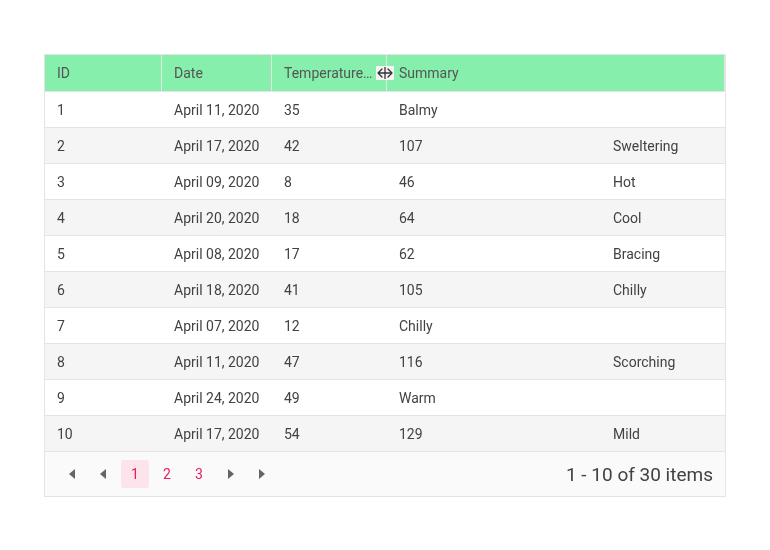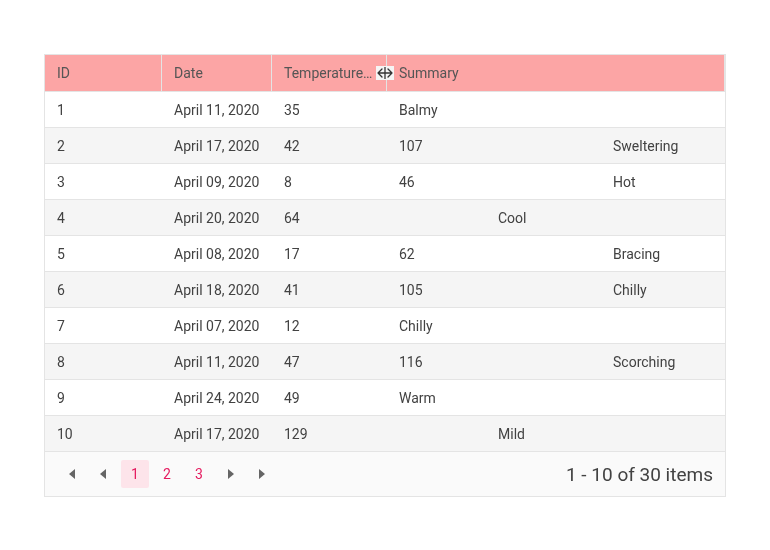--- a/index.html
+++ b/index.html
@@ -11,21 +11,21 @@
       width: 770px;
       height: 550px;
       padding: 54px 44px 0 44px;
     }
     .grid {
       border: 1px solid #e4e4e4;
       border-top: none;
     }
     .header-row {
       display: flex;
-      background: #fca5a5;
+      background: #86efac;
       border-bottom: 1px solid #e4e4e4;
       border-top: 1px solid #e4e4e4;
       position: relative;
     }
     .header-cell {
       padding: 10px 12px;
       font-weight: 400;
       color: #555;
       white-space: nowrap;
       overflow: hidden;
@@ -146,20 +146,21 @@
       <div class="data-row">
         <div class="data-cell col-id">3</div>
         <div class="data-cell col-date">April 09, 2020</div>
         <div class="data-cell col-tempc">8</div>
         <div class="data-cell col-tempf">46</div>
         <div class="data-cell col-summary">Hot</div>
       </div>
       <div class="data-row">
         <div class="data-cell col-id">4</div>
         <div class="data-cell col-date">April 20, 2020</div>
+        <div class="data-cell col-tempc">18</div>
         <div class="data-cell col-tempf">64</div>
         <div class="data-cell col-summary">Cool</div>
       </div>
       <div class="data-row">
         <div class="data-cell col-id">5</div>
         <div class="data-cell col-date">April 08, 2020</div>
         <div class="data-cell col-tempc">17</div>
         <div class="data-cell col-tempf">62</div>
         <div class="data-cell col-summary">Bracing</div>
       </div>
@@ -185,20 +186,21 @@
       </div>
       <div class="data-row">
         <div class="data-cell col-id">9</div>
         <div class="data-cell col-date">April 24, 2020</div>
         <div class="data-cell col-tempc">49</div>
         <div class="data-cell col-summary">Warm</div>
       </div>
       <div class="data-row">
         <div class="data-cell col-id">10</div>
         <div class="data-cell col-date">April 17, 2020</div>
+        <div class="data-cell col-tempc">54</div>
         <div class="data-cell col-tempf">129</div>
         <div class="data-cell col-summary">Mild</div>
       </div>
     </div>
 
   <div class="pager">
     <div class="pager-nav">
       <div class="pager-btn">
         <span>
           <svg width="12" height="12" viewBox="0 0 12 12">

